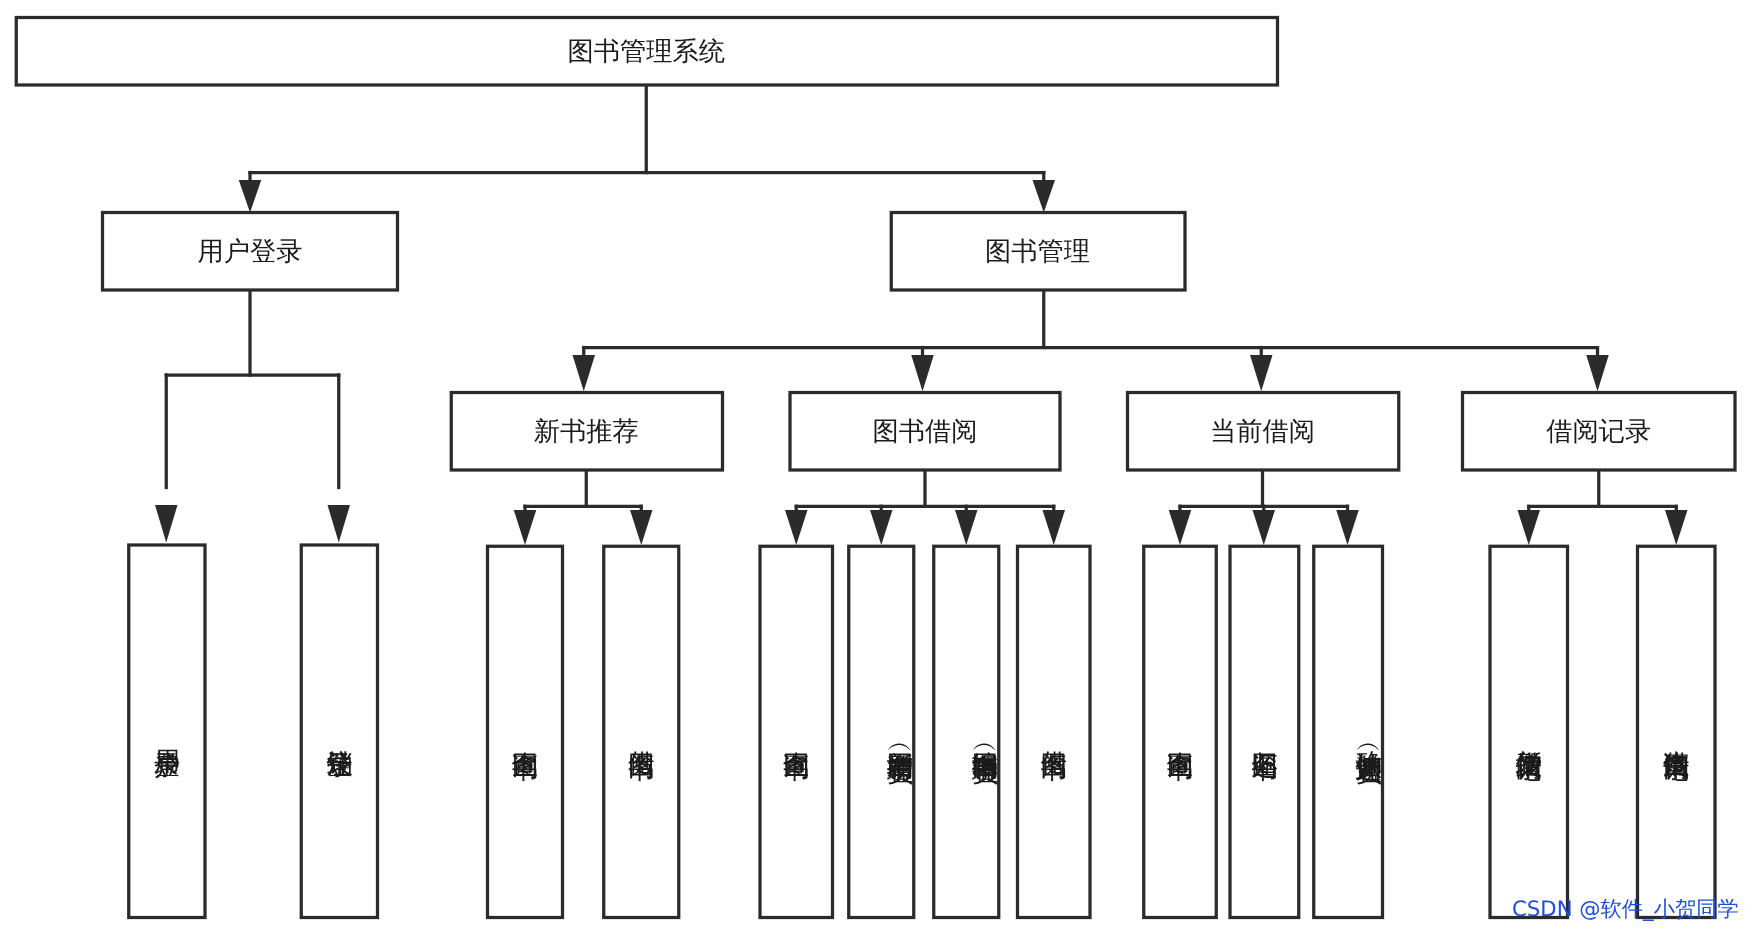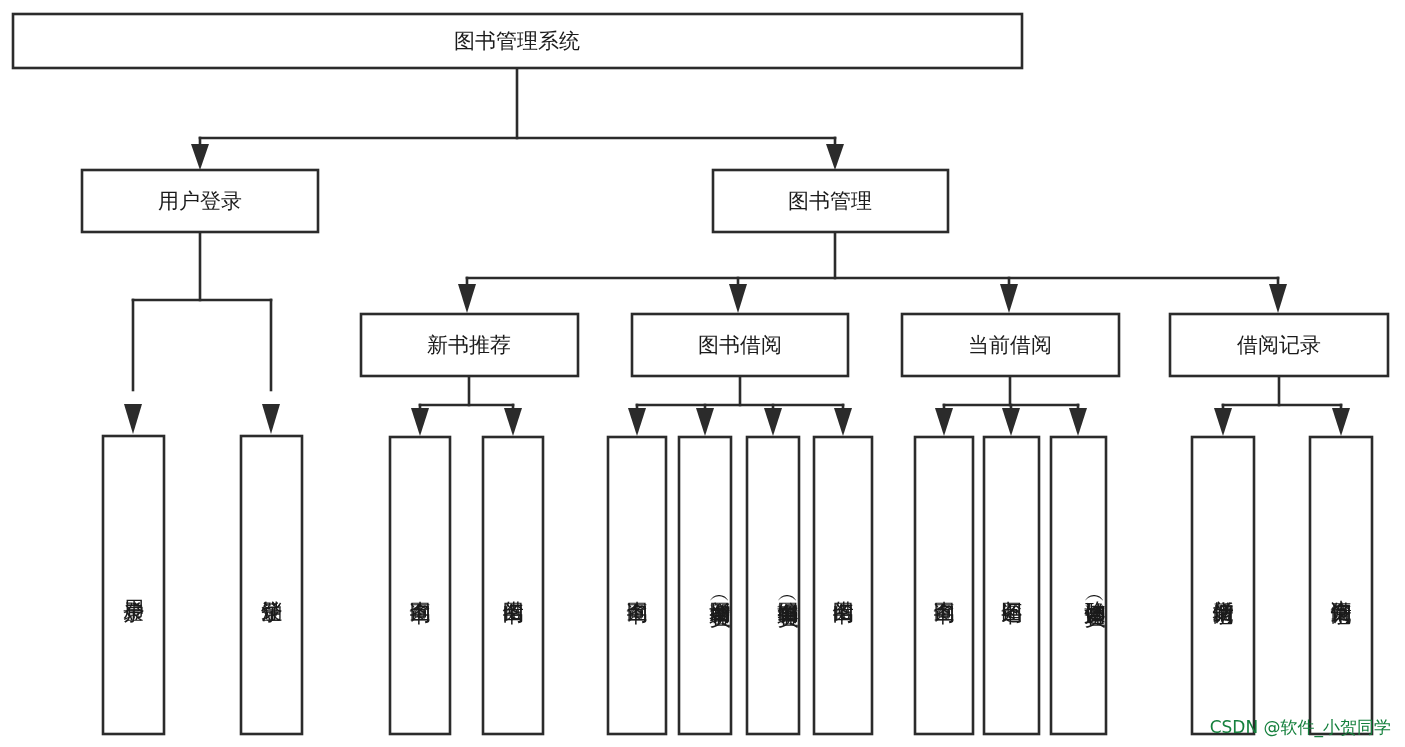--- a/index.html
+++ b/index.html
@@ -64,21 +64,21 @@
     text-align: center;
     white-space: nowrap;
     user-select: none;
   }
   .watermark {
     position: absolute;
     right: 14px;
     bottom: 8px;
     font-family: "DejaVu Sans", "Liberation Sans", sans-serif;
     font-size: 17px;
-    color: #15803d;
+    color: #1d4ed8;
     white-space: nowrap;
     user-select: none;
   }
 </style>
 </head>
 <body>
 
 <div id="diagram-root">
 
   <svg class="diagram-canvas" viewBox="0 0 1405 747">

